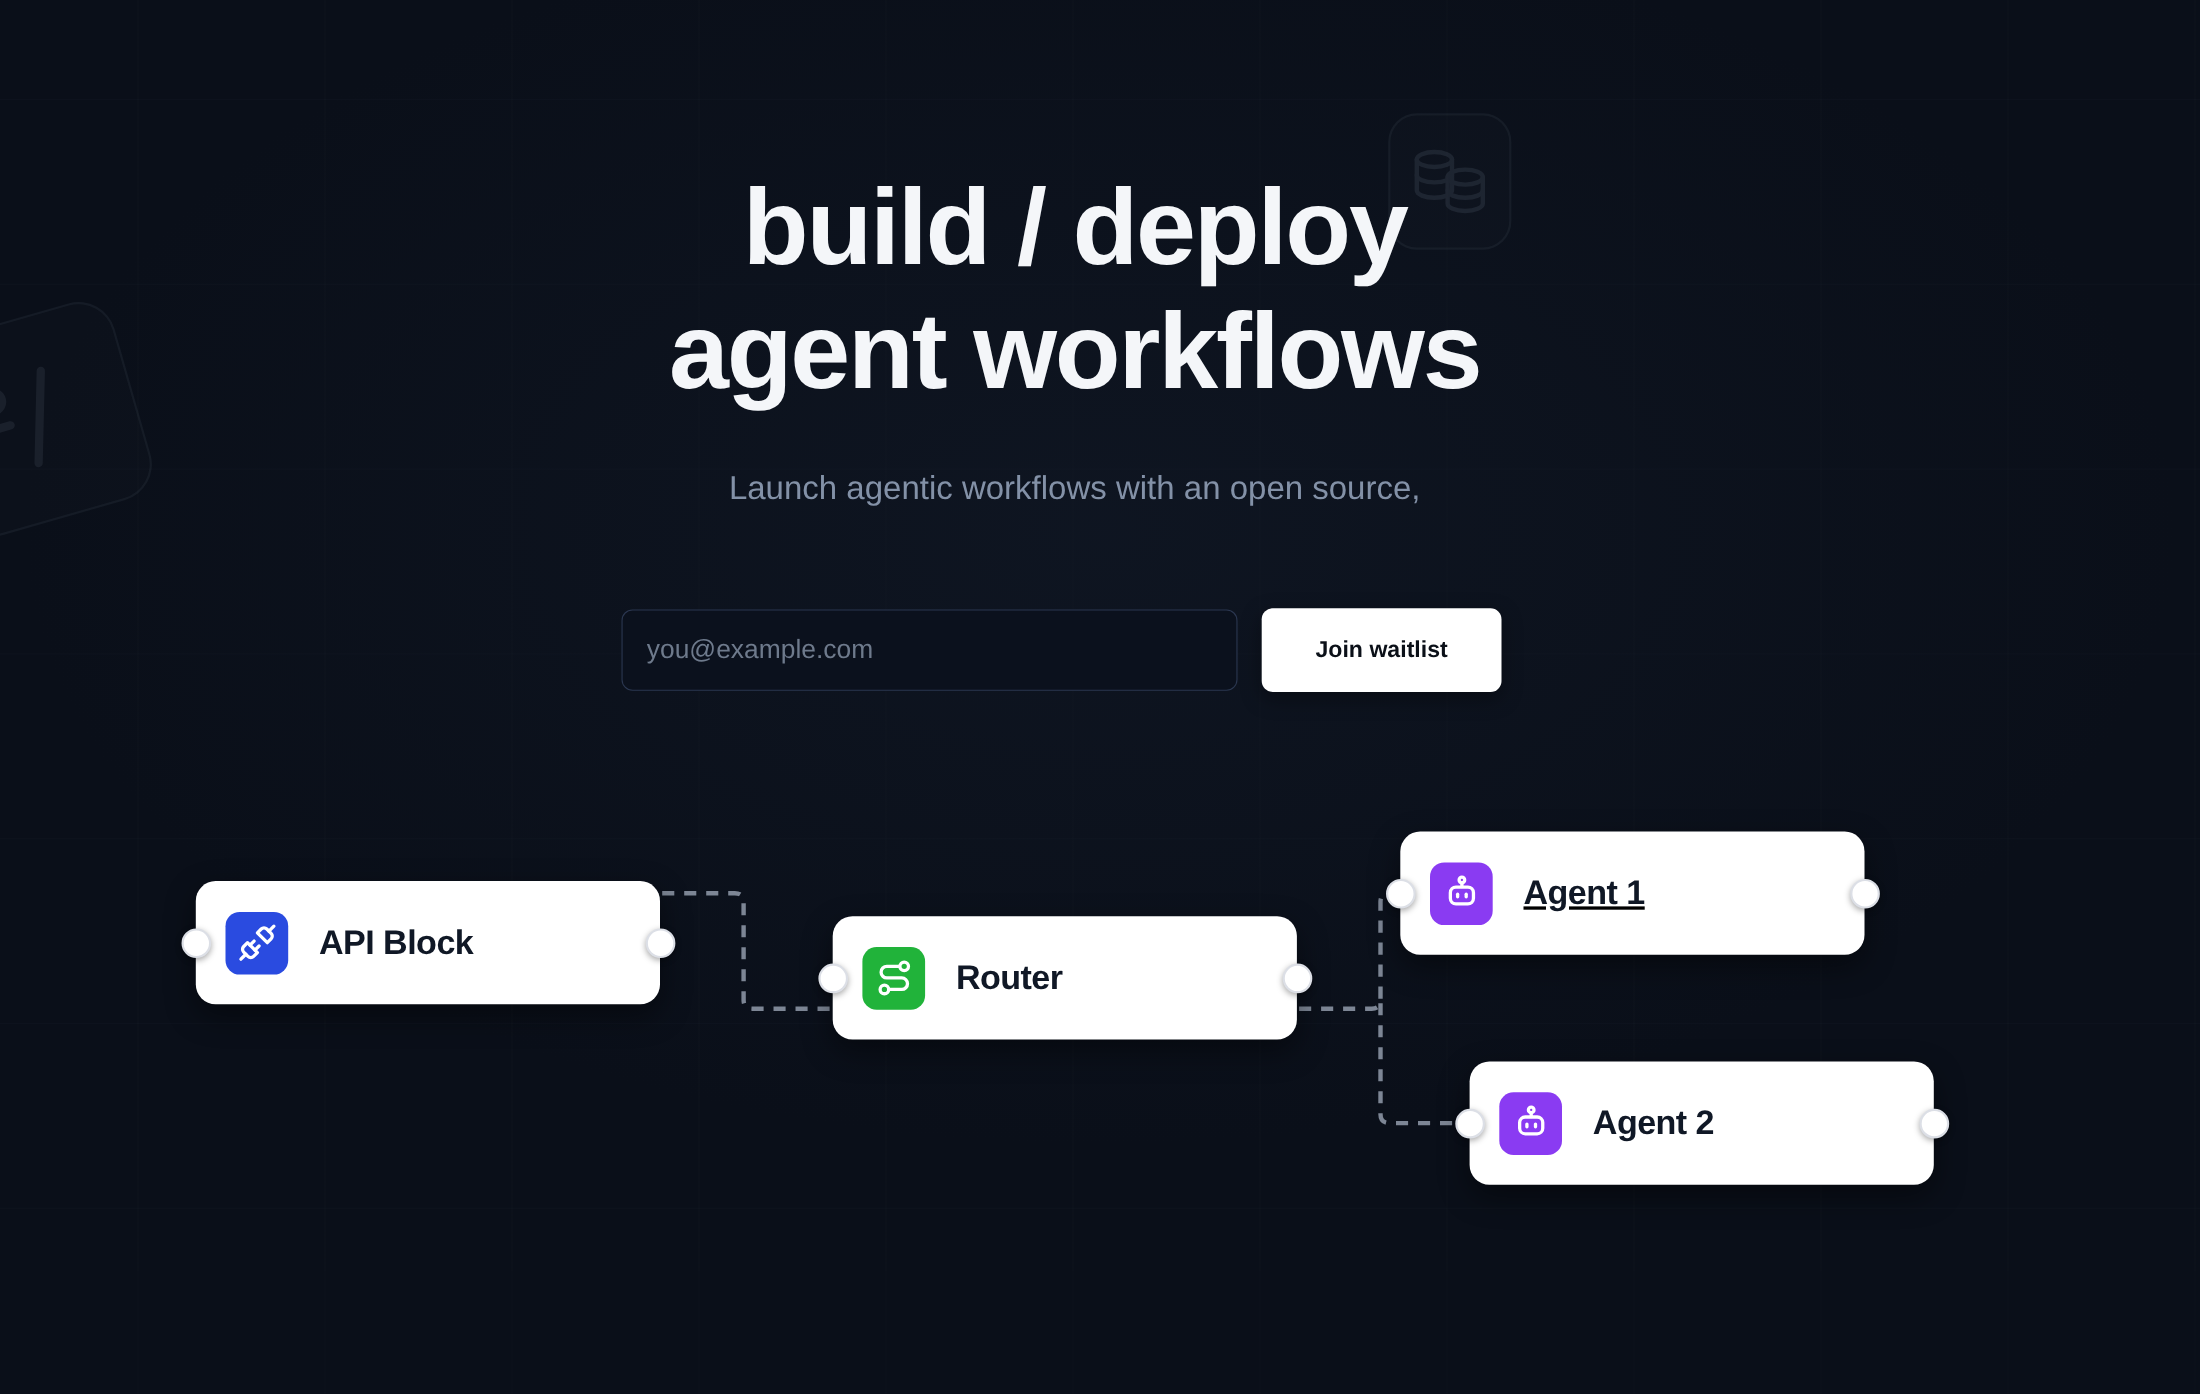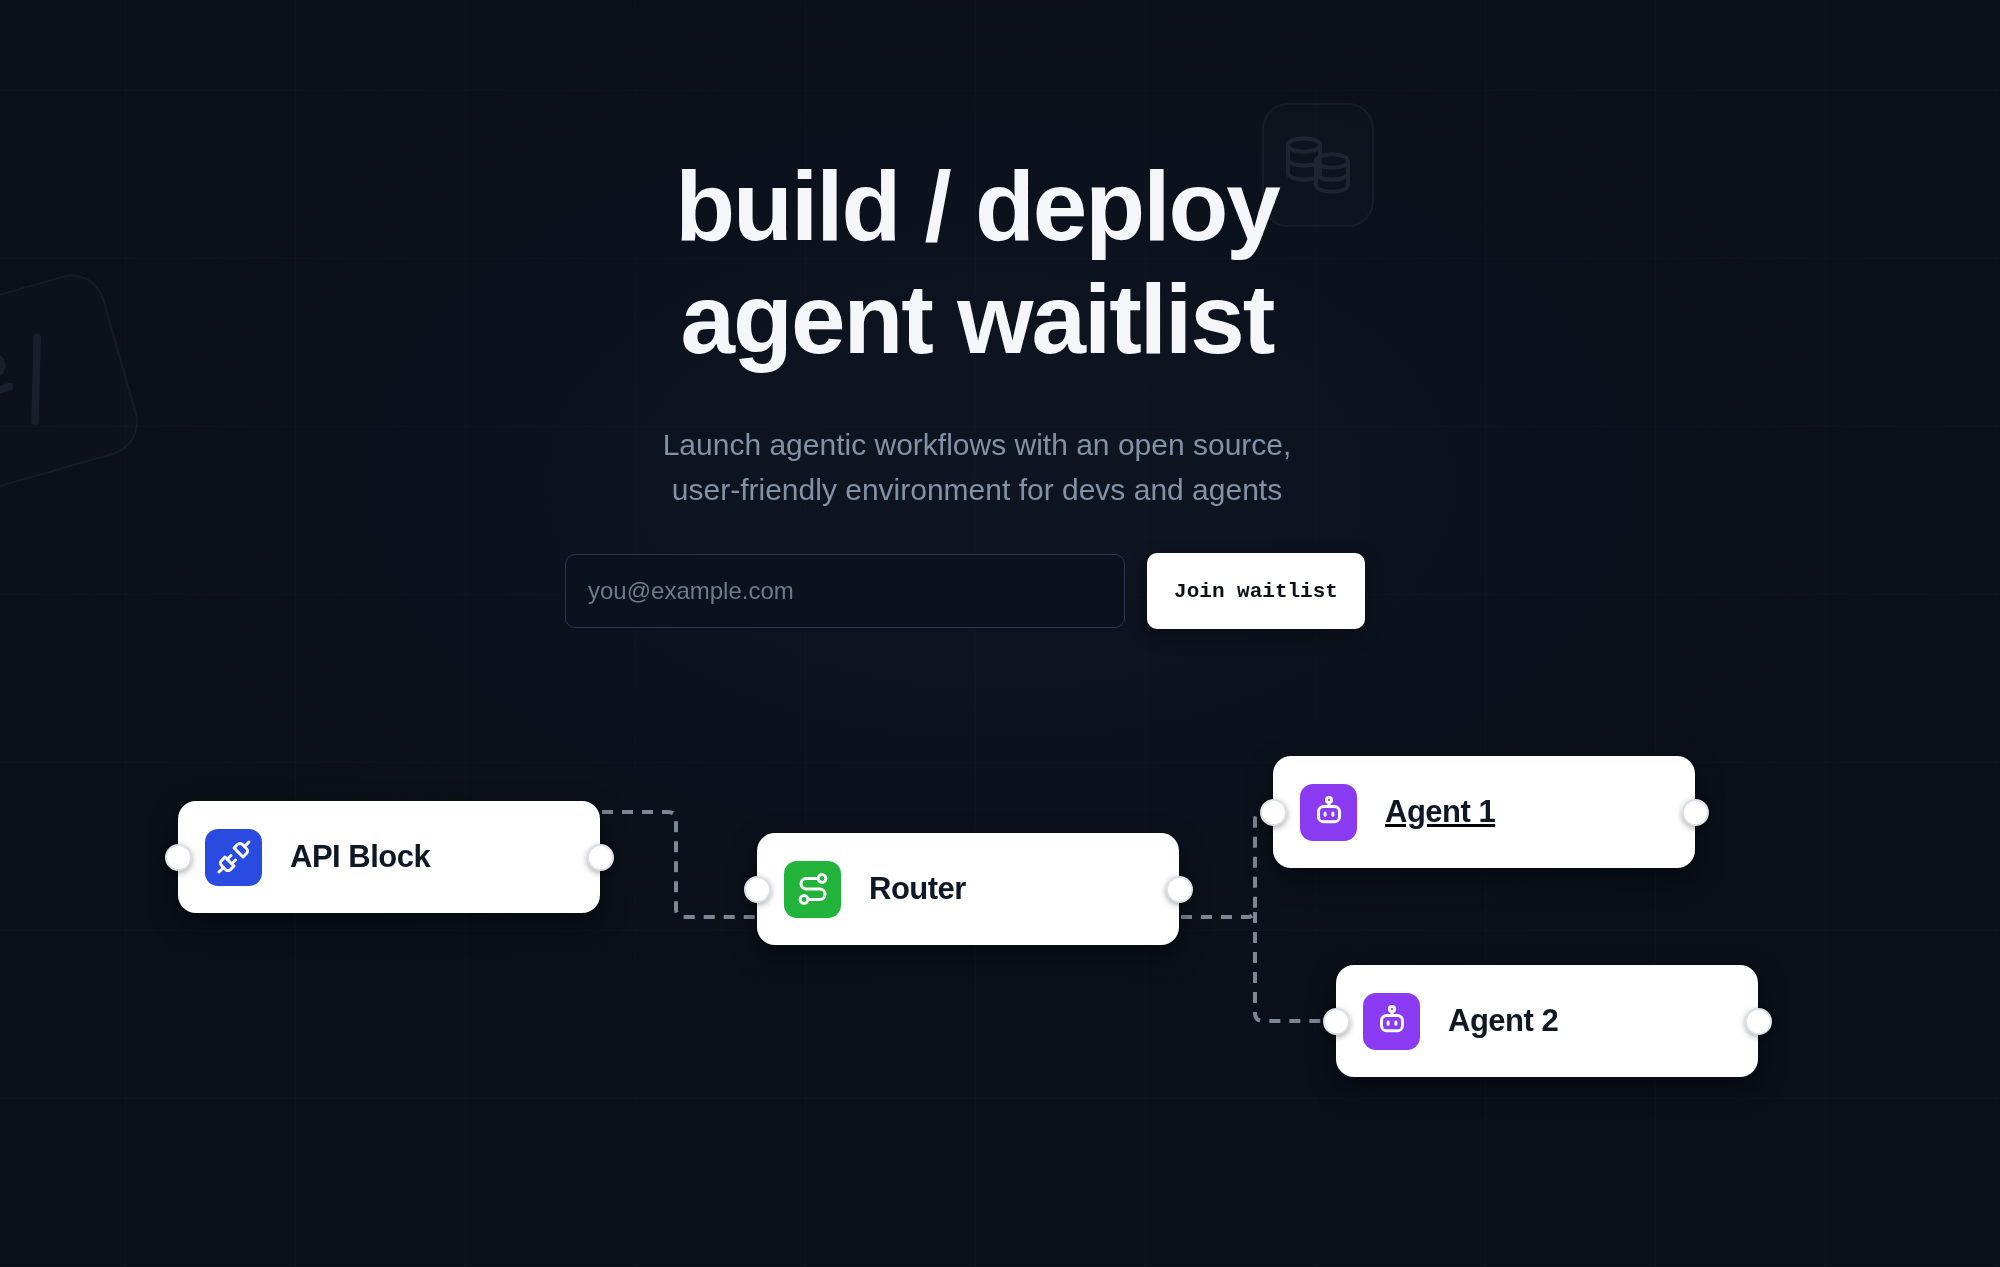--- a/index.html
+++ b/index.html
@@ -52,21 +52,21 @@
     box-sizing:border-box;width:560px;height:74px;
     background:#0b111d;border:1px solid #2b3750;border-radius:10px;
     color:#ec4899;font-size:24px;padding:0 22px;outline:none;
     font-family:"Liberation Sans","DejaVu Sans",sans-serif;
   }
   .email-input::placeholder{color:#6e7a8c;}
   .join-btn{
     box-sizing:border-box;margin-left:22px;width:218px;height:76px;
     background:#ffffff;border:none;border-radius:10px;
     font-size:21px;font-weight:700;color:#0b1018;cursor:pointer;
-    font-family:Liberation Mono, monospace;
+    font-family:Liberation Sans, sans-serif;
     box-shadow:0 6px 18px rgba(0,0,0,0.35);
   }
 
   
   .canvas{position:absolute;inset:0;}
   .edges{position:absolute;inset:0;}
   .edge{stroke:#9aa4b4;stroke-width:4;fill:none;stroke-dasharray:11 9;opacity:.8;}
 
   .node{
     position:absolute;width:422px;height:112px;
@@ -118,25 +118,24 @@
   <svg width="120" height="120" viewBox="0 0 48 48" fill="none" stroke="#94a3b8" stroke-width="3" stroke-linecap="round">
     <path d="M30 8 20 40"></path>
     <circle cx="10" cy="14" r="3.5"></circle>
     <path d="M6 24h8"></path>
   </svg>
 </div>
 
 <div class="hero">
   <h1>
     <span>build / deploy</span><br>
-    <span>agent waitlist</span>
+    <span>agent workflows</span>
   </h1>
   <div class="subtitle">
     <span>Launch agentic workflows with an open source,</span><br>
-    <span>user-friendly environment for devs and agents</span>
   </div>
 </div>
 
 <div class="waitlist">
   <input class="email-input" type="email" placeholder="you@example.com" style="">
   <button class="join-btn">Join waitlist</button>
 </div>
 
 <div class="canvas">
 

